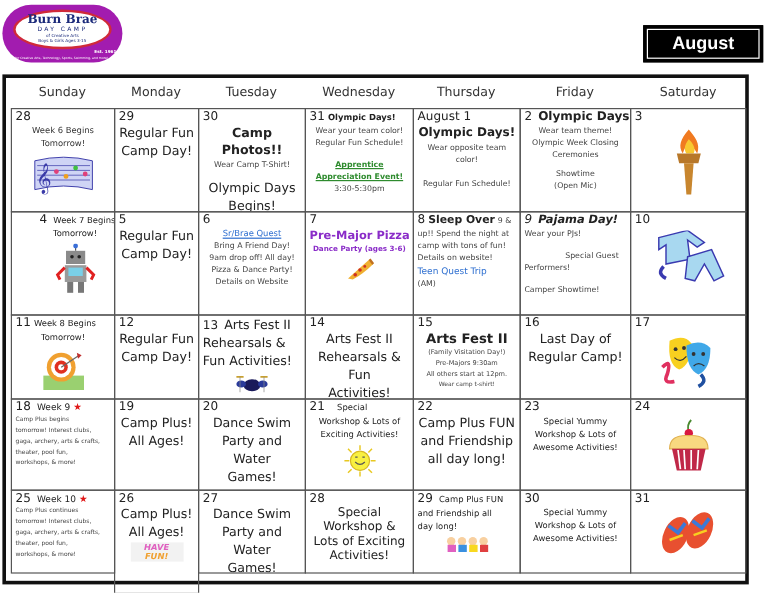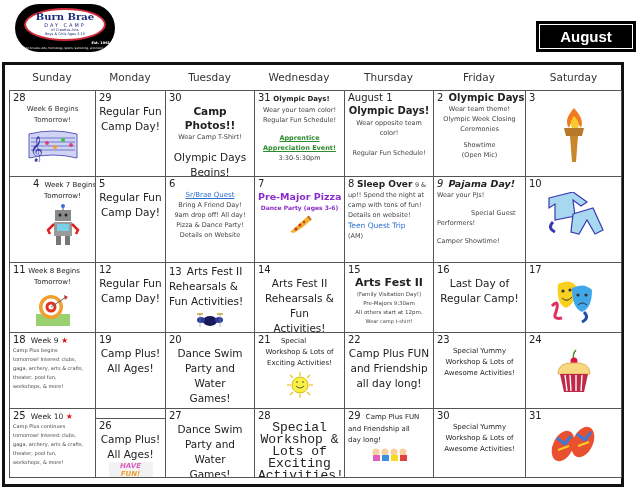--- a/index.html
+++ b/index.html
@@ -1,17 +1,17 @@
 <!DOCTYPE html>
 <html><head>
 <meta charset="utf-8">
 <style>
   html, body { margin:0; padding:0; background:#ffffff; }
   body { width:640px; height:494px; position:relative; overflow:hidden; font-family:"DejaVu Sans", sans-serif; color:#222; }
-  .logo { position:absolute; left:15px; top:4px; width:100px; height:48px; background:#000000;border-radius:24px; }
+  .logo { position:absolute; left:2px; top:4px; width:100px; height:48px; background:#a21caf;border-radius:24px; }
   .logo .oval { position:absolute; left:9px; top:4px; width:82px; height:33px; border-radius:50%; background:#fff; border:2px solid #d02a3a; box-sizing:border-box; text-align:center; }
   .logo .l1 { font-family:"DejaVu Serif", serif; font-weight:bold; font-size:10px; color:#1b2a7a; line-height:11px; margin-top:1px; }
   .logo .l2 { font-size:5px; letter-spacing:2px; color:#1b2a7a; line-height:6px; }
   .logo .l3 { font-size:3.5px; color:#1b2a7a; line-height:4px; }
   .logo .est { position:absolute; right:5px; top:37px; font-size:3.5px; color:#fff; font-weight:bold; }
   .logo .tag { position:absolute; left:2px; right:2px; bottom:2px; font-size:2.6px; color:#fff; white-space:nowrap; overflow:hidden; }
   .month { position:absolute; left:536px; top:21px; width:100px; height:31px; background:#000; box-sizing:border-box; border:1px solid #000; }
   .month .inner { position:absolute; left:2px; top:2px; right:2px; bottom:2px; border:1px solid #fff; display:flex; align-items:center; justify-content:center; color:#fff; font-family:"Liberation Sans", sans-serif; font-weight:bold; font-size:15px; }
   .frame { position:absolute; left:2px; top:62px; width:622px; height:425px; border:3px solid #111; box-sizing:border-box; }
   .dayhdr { position:absolute; top:64px; height:26px; font-size:10.5px; color:#333; display:flex; align-items:center; justify-content:center; }
@@ -389,21 +389,21 @@
     <div style="white-space:nowrap;"><span class="dn">25</span>&nbsp; <span style="font-size:7.5px;">Week 10</span> <span class="star">★</span></div>
     <div class="xs" style="font-size:5px;line-height:9px;">
       <div>Camp Plus continues</div>
       <div>tomorrow! Interest clubs,</div>
       <div>gaga, archery, arts &amp; crafts,</div>
       <div>theater, pool fun,</div>
       <div>workshops, &amp; more!</div>
     </div>
   </div>
 
-  <div class="cell" style="left:86px;top:328px;width:71px;height:60px;">
+  <div class="cell" style="left:86px;top:318px;width:71px;height:87px;">
     <div class="dn">26</div>
     <div class="c big">
       <div>Camp Plus!</div>
       <div>All Ages!</div>
     </div>
     <div style="margin:0 auto;width:44px;text-align:center;font-weight:bold;font-style:italic;font-size:7px;line-height:8px;background:#f2f2f2;">
       <div style="color:#e060c0;">HAVE</div>
       <div style="color:#f0a030;">FUN!</div>
     </div>
   </div>
@@ -412,21 +412,21 @@
     <div class="dn">27</div>
     <div class="c big">
       <div>Dance Swim</div>
       <div>Party and Water</div>
       <div>Games!</div>
     </div>
   </div>
 
   <div class="cell" style="left:245px;top:318px;width:91px;height:70px;">
     <div class="dn">28</div>
-    <div class="c" style="font-size:13px;line-height:12px;font-family:Liberation Mono, monospace;">
+    <div class="c" style="font-size:10px;line-height:12px;">
       <div>Special Workshop &amp;</div>
       <div>Lots of Exciting</div>
       <div>Activities!</div>
     </div>
   </div>
 
   <div class="cell" style="left:335px;top:318px;width:90px;height:70px;">
     <div style="white-space:nowrap;"><span class="dn">29</span>&nbsp; <span style="font-size:7px;">Camp Plus FUN</span></div>
     <div style="font-size:7px;line-height:12px;">and Friendship all</div>
     <div style="font-size:7px;line-height:11px;">day long!</div>

